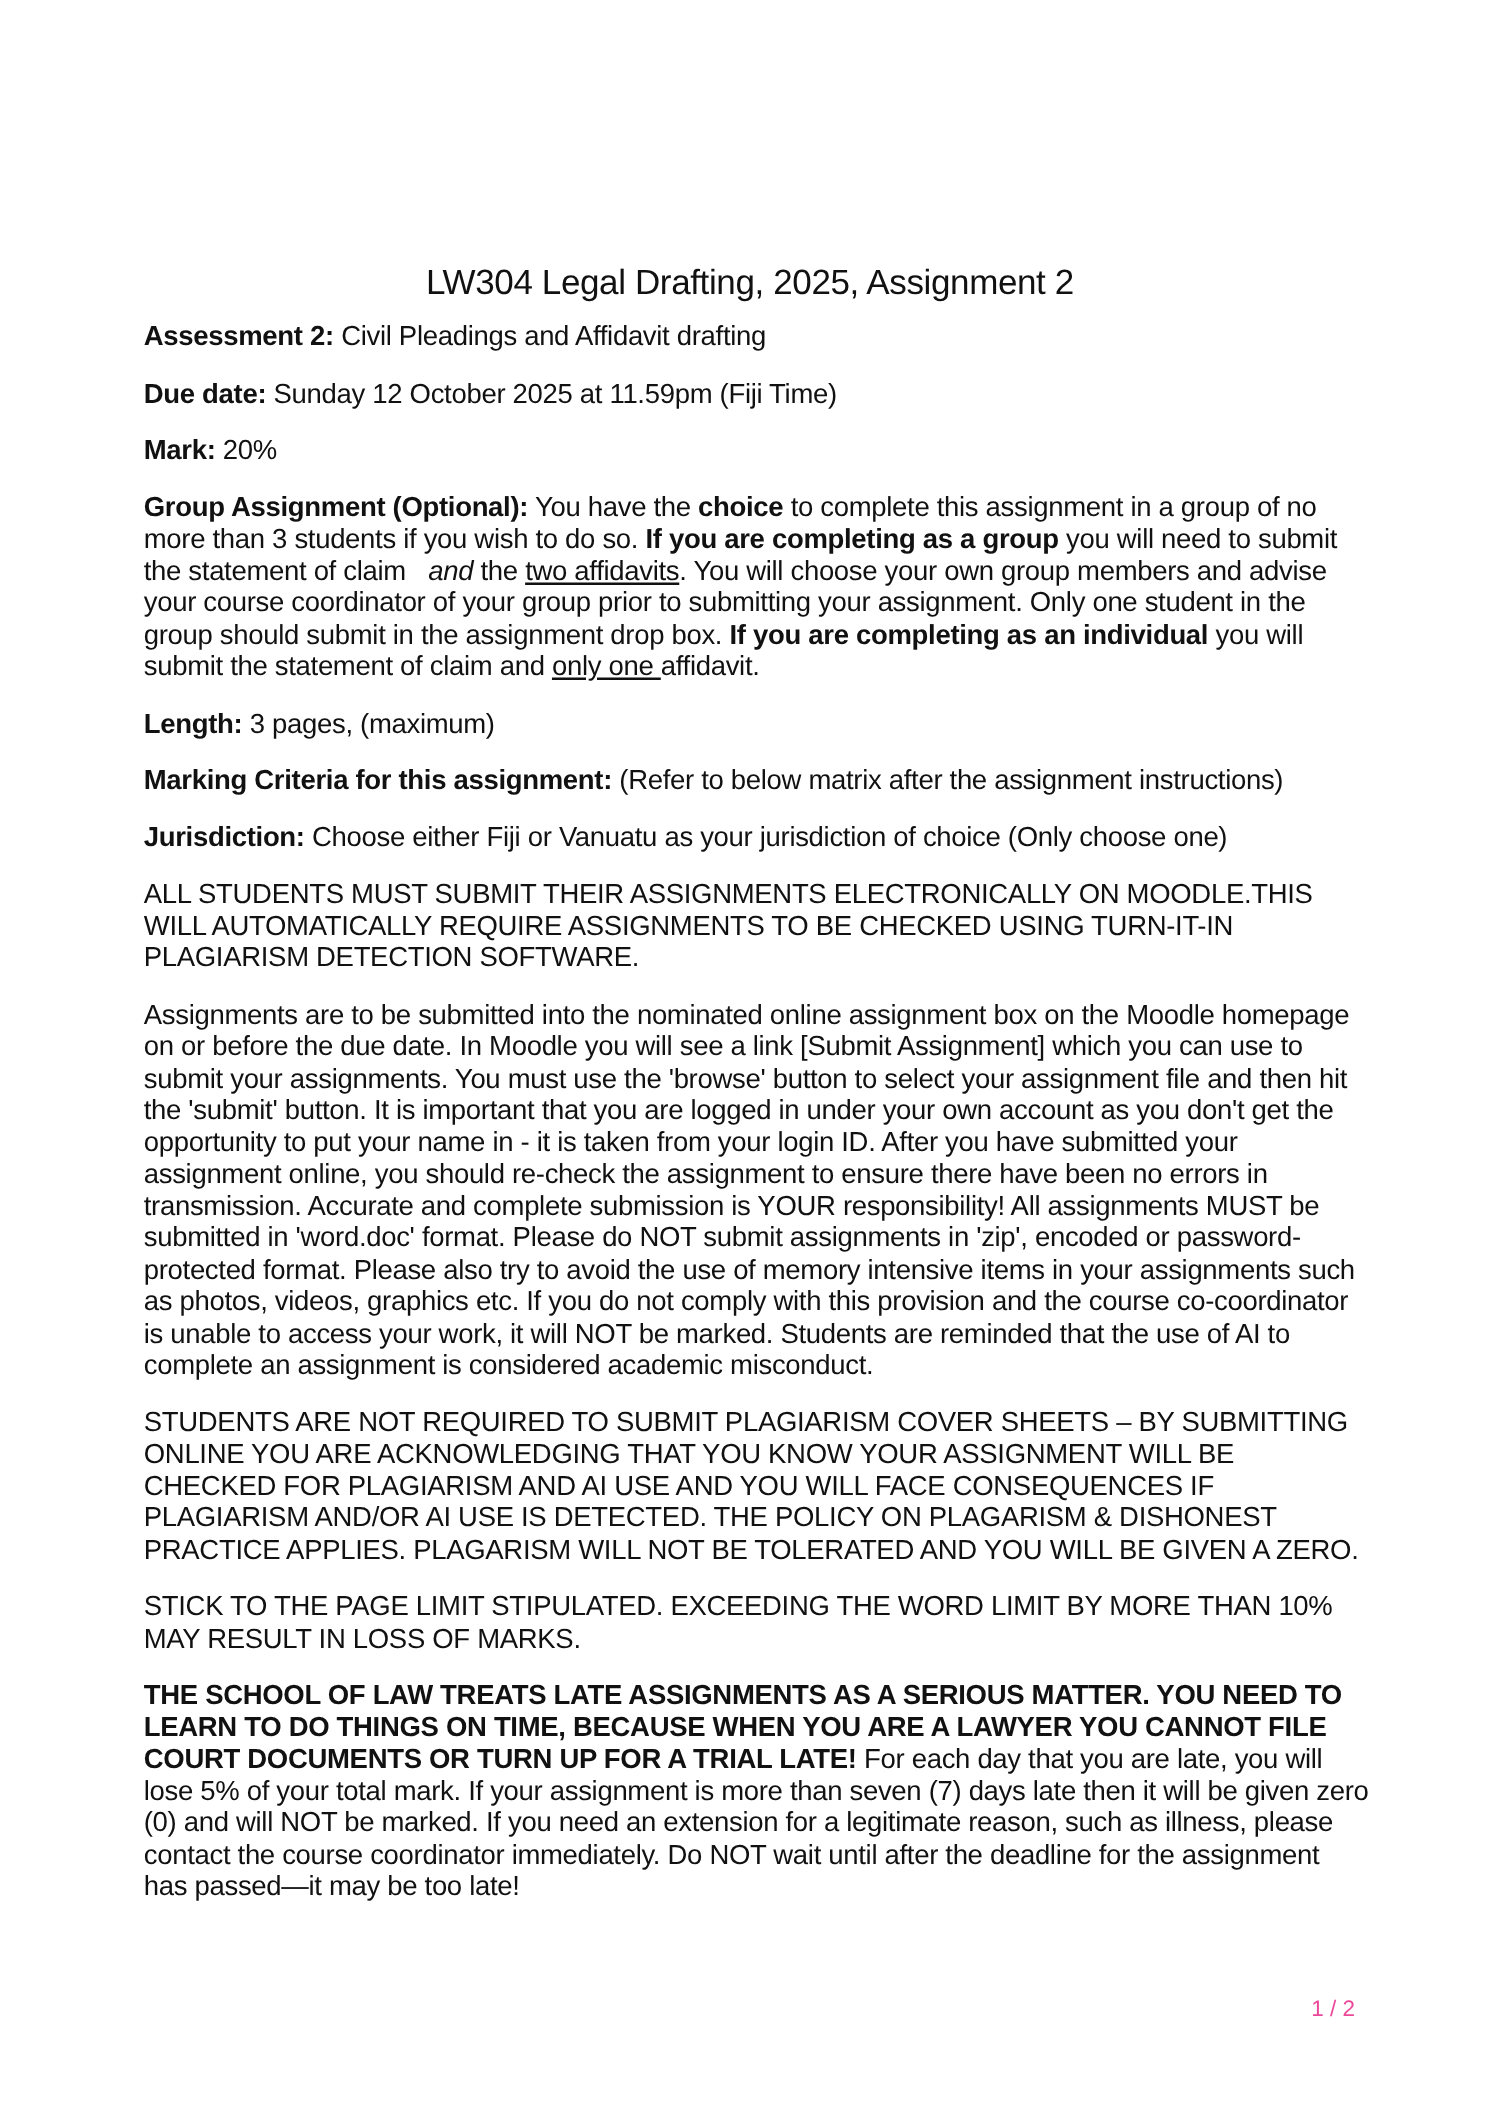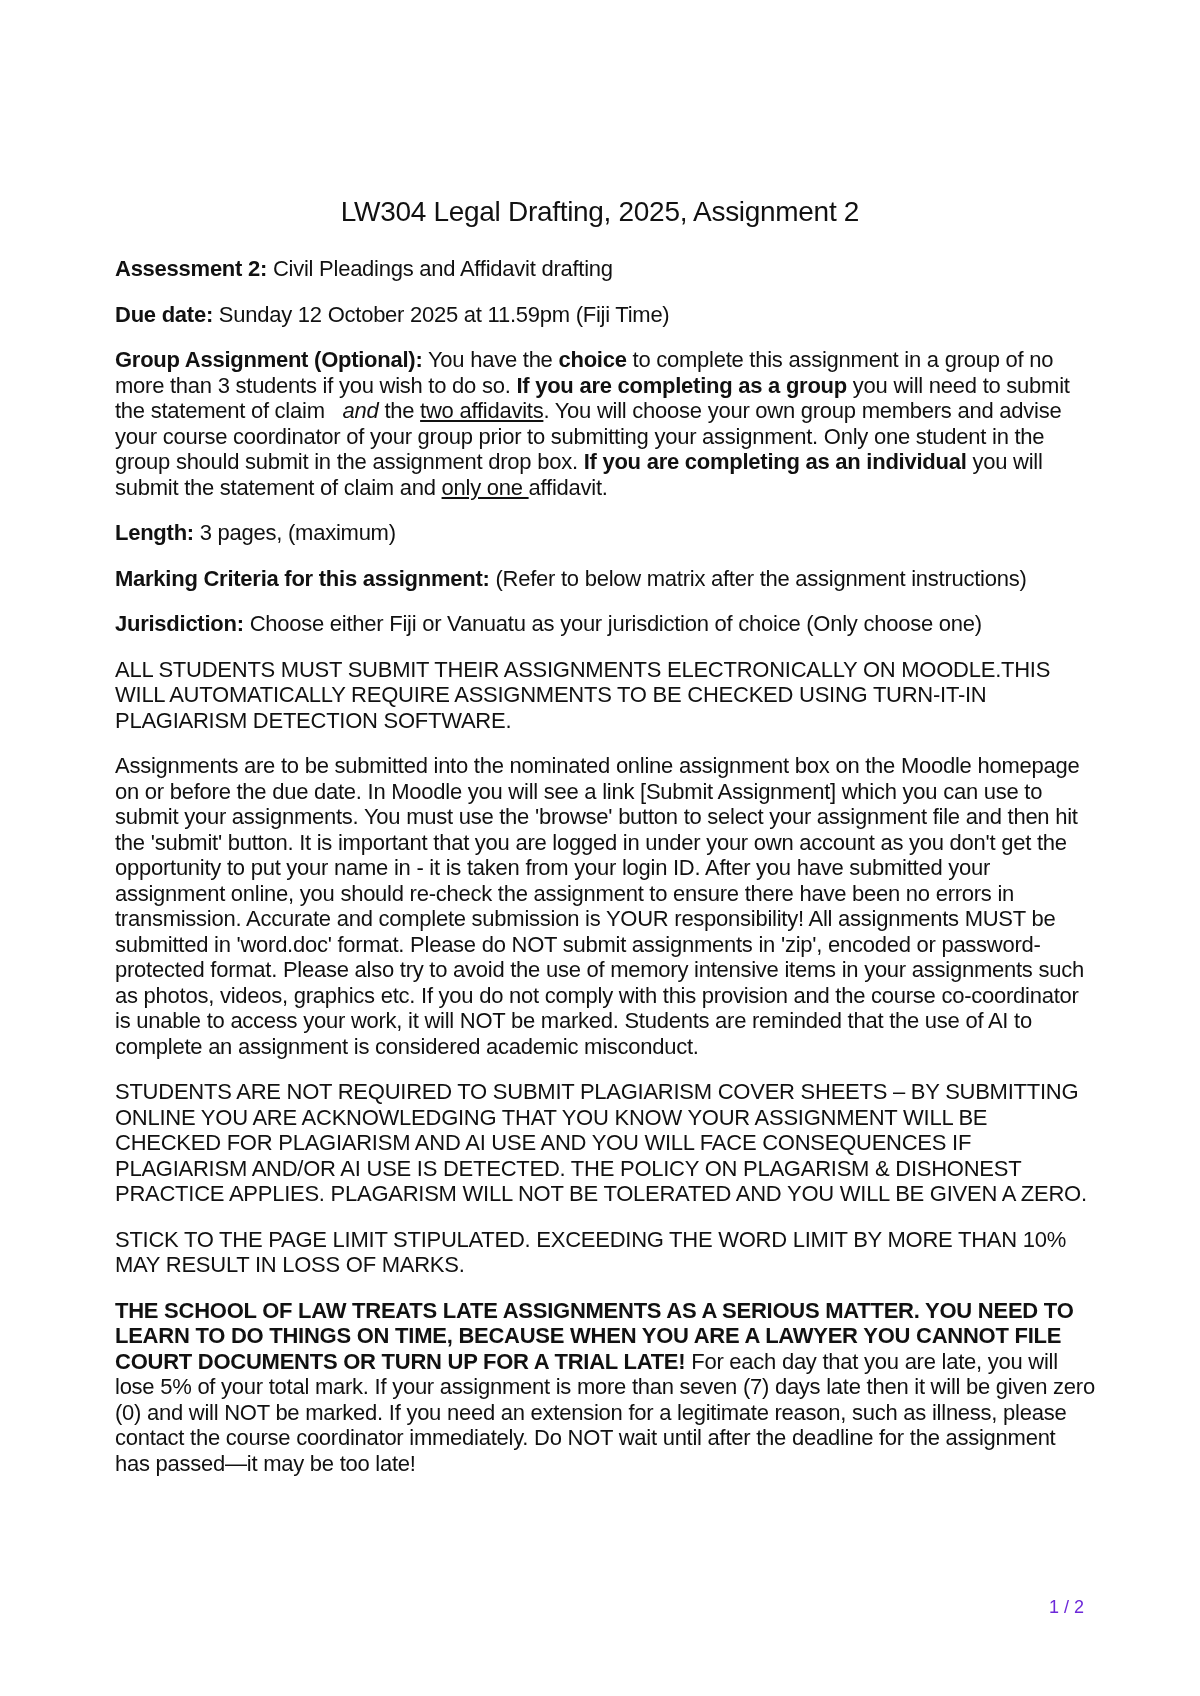--- a/index.html
+++ b/index.html
@@ -19,21 +19,21 @@
       position: absolute;
       left: 0;
       top: 0;
       width: 1200px;
       height: 1696px;
       background: #ffffff;
     }
     .title {
       position: absolute;
       left: 0;
-      top: 196px;
+      top: 210px;
       width: 1200px;
       text-align: center;
       font-size: 28px;
       font-weight: normal;
       letter-spacing: -0.3px;
       color: #111;
       margin: 0;
     }
     .content {
       position: absolute;
@@ -52,40 +52,43 @@
     .u { text-decoration: underline; }
     .caps {
       font-weight: normal;
       margin: 0 0 20px 0;
     }
     .page-num {
       position: absolute;
       left: 1049px;
       top: 1597px;
       font-size: 18px;
-      color: #6d28d9;
+      color: #ec4899;
     }
   </style>
 </head>
 <body>
 
 <div class="page">
 
   <h1 class="title">LW304 Legal Drafting, 2025, Assignment 2</h1>
 
   <div class="content">
 
     <p class="para">
       <span class="b">Assessment 2:</span><span> Civil Pleadings and Affidavit drafting</span>
     </p>
 
     <p class="para">
       <span class="b">Due date:</span><span> Sunday 12 October 2025 at 11.59pm (Fiji Time)</span>
     </p>
 
+    <p class="para">
+      <span class="b">Mark:</span><span> 20%</span>
+    </p>
 
     <p class="para"><span class="b">Group Assignment (Optional):</span><span> You have the </span><span class="b">choice</span><span> to complete this assignment in a group of no more than 3 students if you wish to do so. </span><span class="b">If you are completing as a group</span><span> you will need to submit the statement of claim </span><span class="i">and</span><span> the </span><span class="u">two affidavits</span><span>. You will choose your own group members and advise your course coordinator of your group prior to submitting your assignment. Only one student in the group should submit in the assignment drop box. </span><span class="b">If you are completing as an individual</span><span> you will submit the statement of claim and </span><span class="u">only one </span><span>affidavit.</span></p>
 
     <p class="para">
       <span class="b">Length:</span><span> 3 pages, (maximum)</span>
     </p>
 
     <p class="para">
       <span class="b">Marking Criteria for this assignment:</span><span> (Refer to below matrix after the assignment instructions)</span>
     </p>

